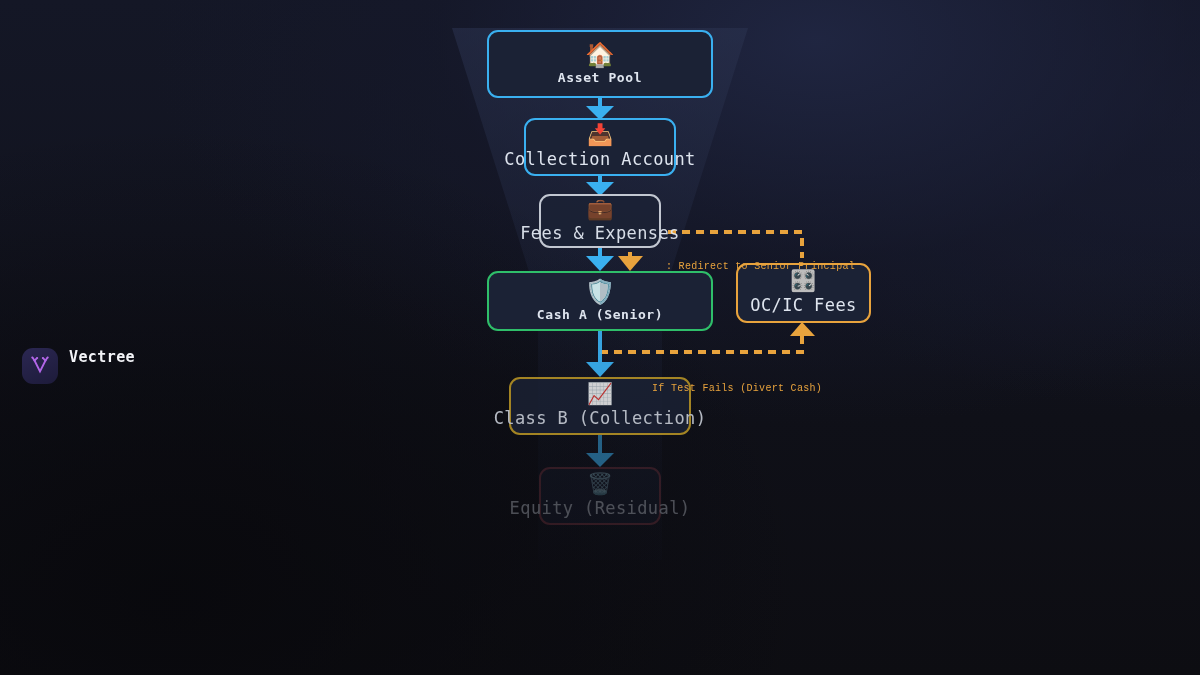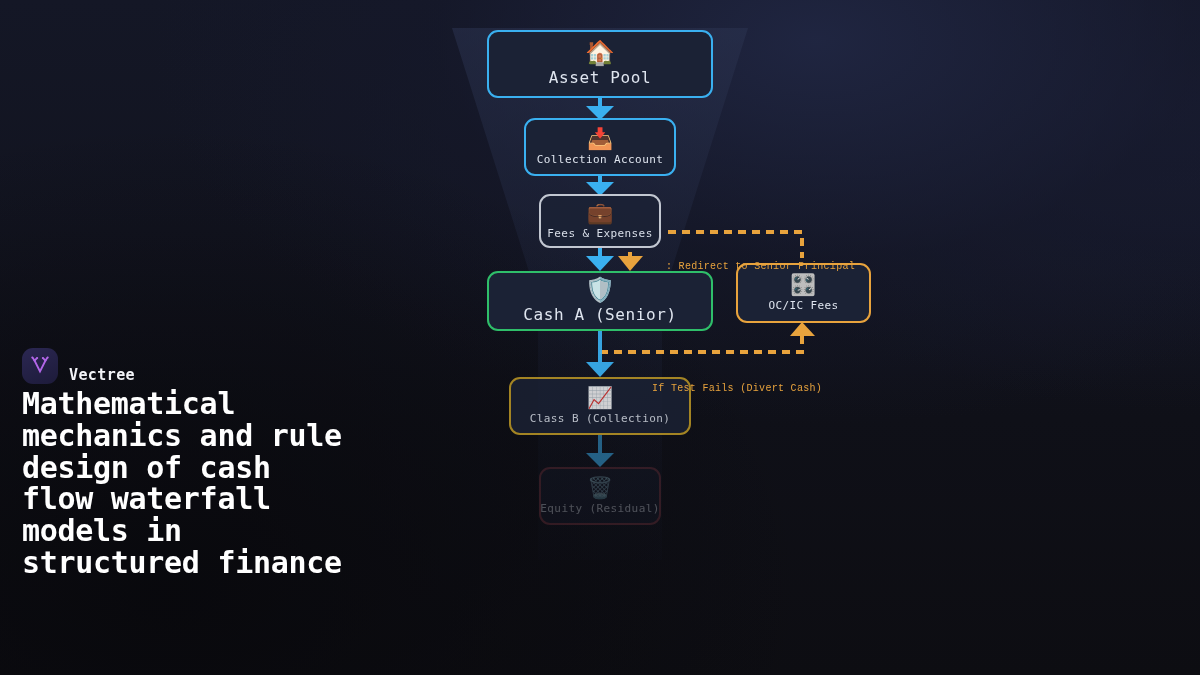--- a/index.html
+++ b/index.html
@@ -49,46 +49,46 @@
     align-items: center;
     justify-content: center;
     gap: 3px;
   }
   .node .ic {
     font-size: 21px;
     line-height: 1;
     font-family: "DejaVu Sans", sans-serif;
   }
   .node .lbl {
-    font-size: 11px;
+    font-size: 17px;
     letter-spacing: 0.4px;
     color: #dfe5ef;
     white-space: nowrap;
     font-family: "DejaVu Sans Mono", monospace;
   }
-  .node.big .lbl { font-size: 16px; font-weight: normal; letter-spacing: 0.6px; }
+  .node.big .lbl { font-size: 13px; font-weight: bold; letter-spacing: 0.6px; }
   .node.big .ic { font-size: 24px; }
 
   .edge-label {
     position: absolute;
     font-size: 10px;
     color: #e8a33d;
     white-space: nowrap;
     letter-spacing: 0.3px;
     font-family: Liberation Mono, monospace;
     margin-top: 45px;
   }
 
   
   #brand {
     position: absolute;
     left: 22px;
     top: 348px;
     display: flex;
-    align-items: flex-end;
+    align-items: flex-start;
     gap: 11px;
   }
   #brand-mark {
     width: 36px; height: 36px;
     border-radius: 11px;
     background: linear-gradient(155deg, #2b2752 0%, #1d1b3a 100%);
     display: flex; align-items: center; justify-content: center;
   }
   #brand-name {
     font-size: 15px;
@@ -229,16 +229,15 @@
           <path d="M18 6 L15.5 3.6"></path>
         <circle cx="3.6" cy="2.6" r="1.1" fill="#b266e8" stroke="none"></circle>
         <circle cx="8.9" cy="3.2" r="1.1" fill="#b266e8" stroke="none"></circle>
         <circle cx="20.4" cy="2.6" r="1.1" fill="#b266e8" stroke="none"></circle>
         <circle cx="15.1" cy="3.2" r="1.1" fill="#b266e8" stroke="none"></circle>
       </svg>
     </div>
     <div id="brand-name">Vectree</div>
   </div>
 
-  <div id="headline">Mathematical mechanics and rule design of cash flow waterfall models in structured finance</div>
 
 
 </div>
 
 </body></html>

